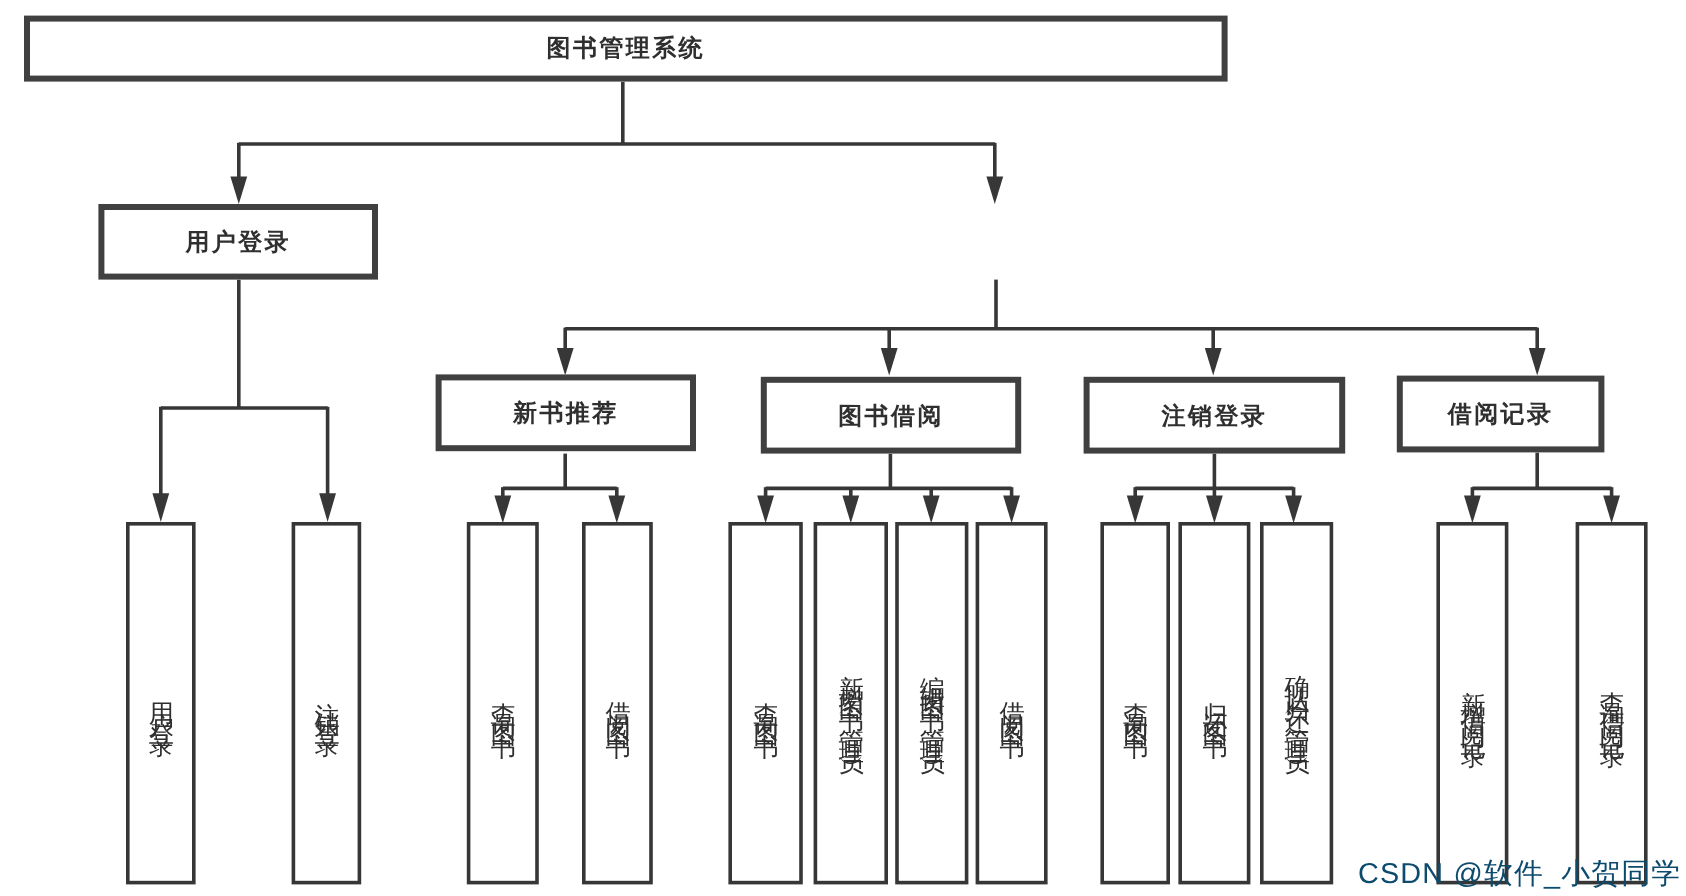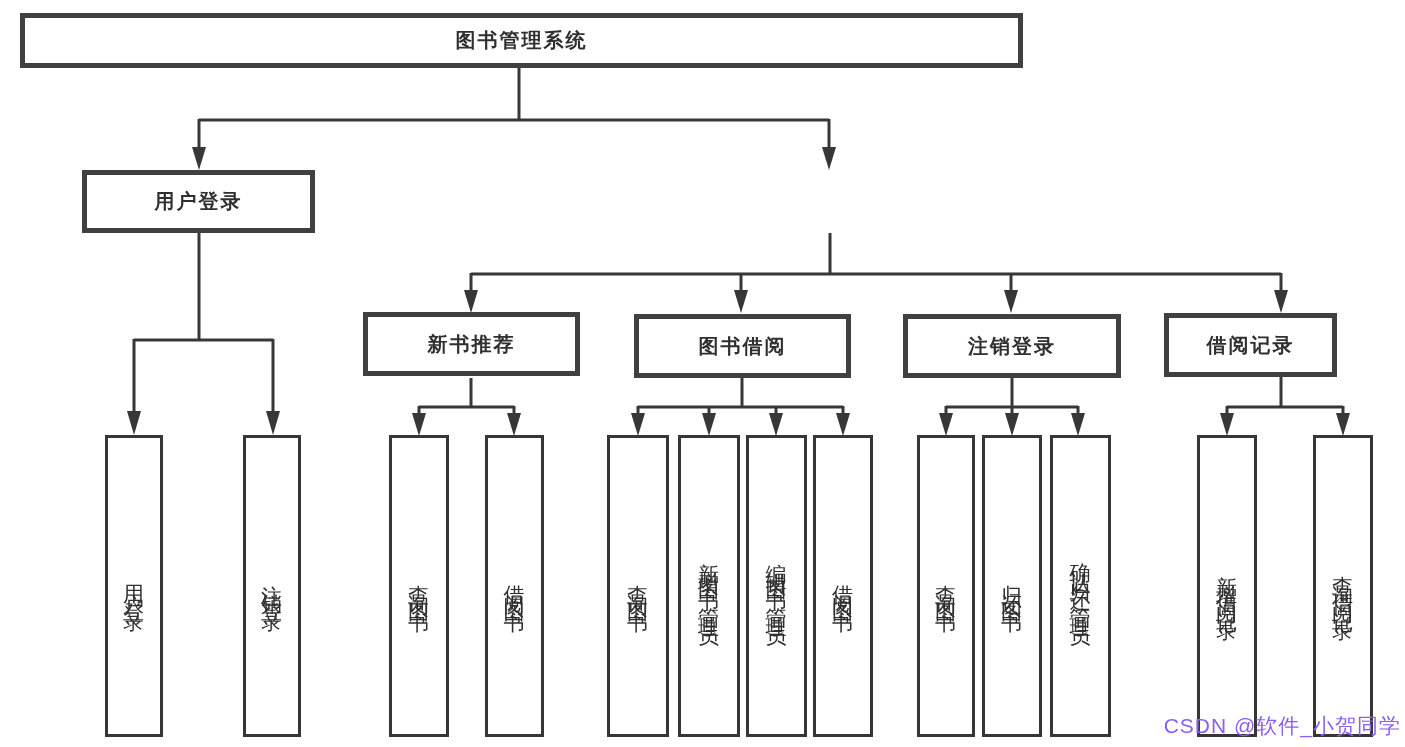--- a/index.html
+++ b/index.html
@@ -49,22 +49,22 @@
     font-size: 21px;
     letter-spacing: 9px;
     line-height: 1;
     white-space: nowrap;
   }
   .root-title { font-size: 20px; }
   .watermark {
     position: absolute;
     top: 712px;
     right: 4px;
-    color: #8b5cf6;
-    font-size: 21px;
+    color: #0c4a6e;
+    font-size: 24px;
     letter-spacing: 1px;
     z-index: 5;
   }
 </style>
 </head>
 <body>
 
 <div id="stage">
 
   <svg id="connectors" viewBox="0 0 1405 747" xmlns="http://www.w3.org/2000/svg">

